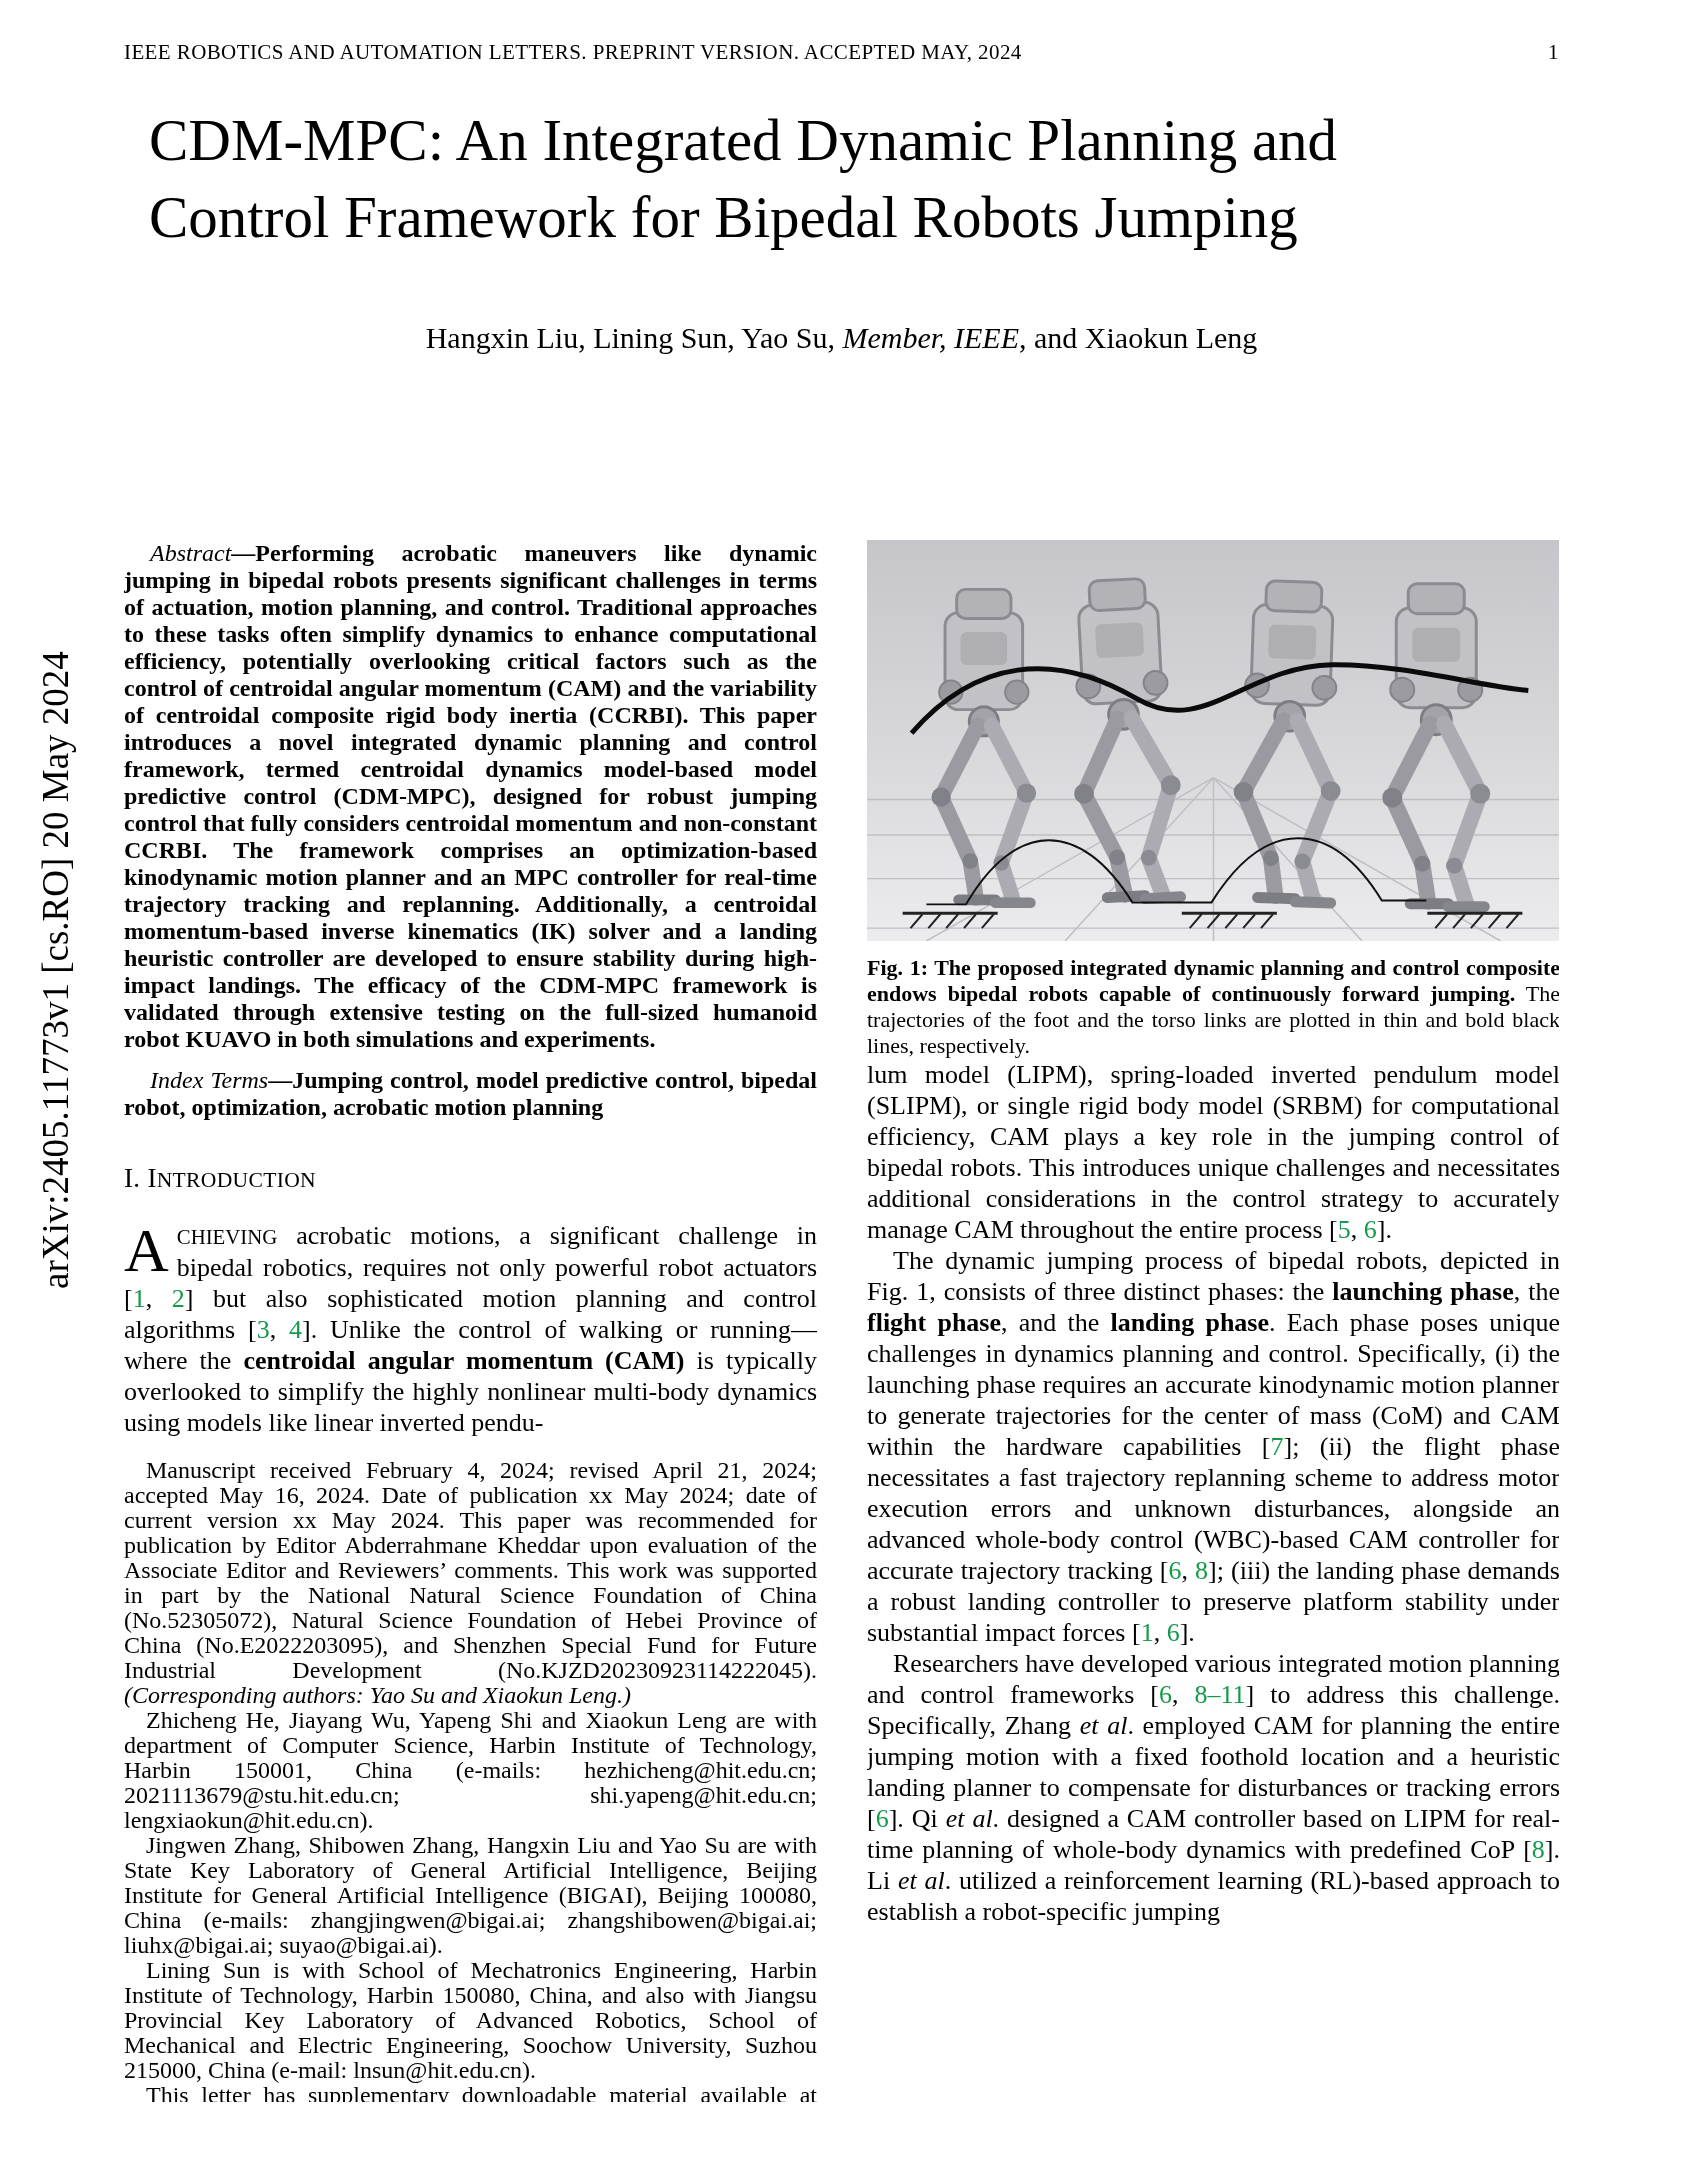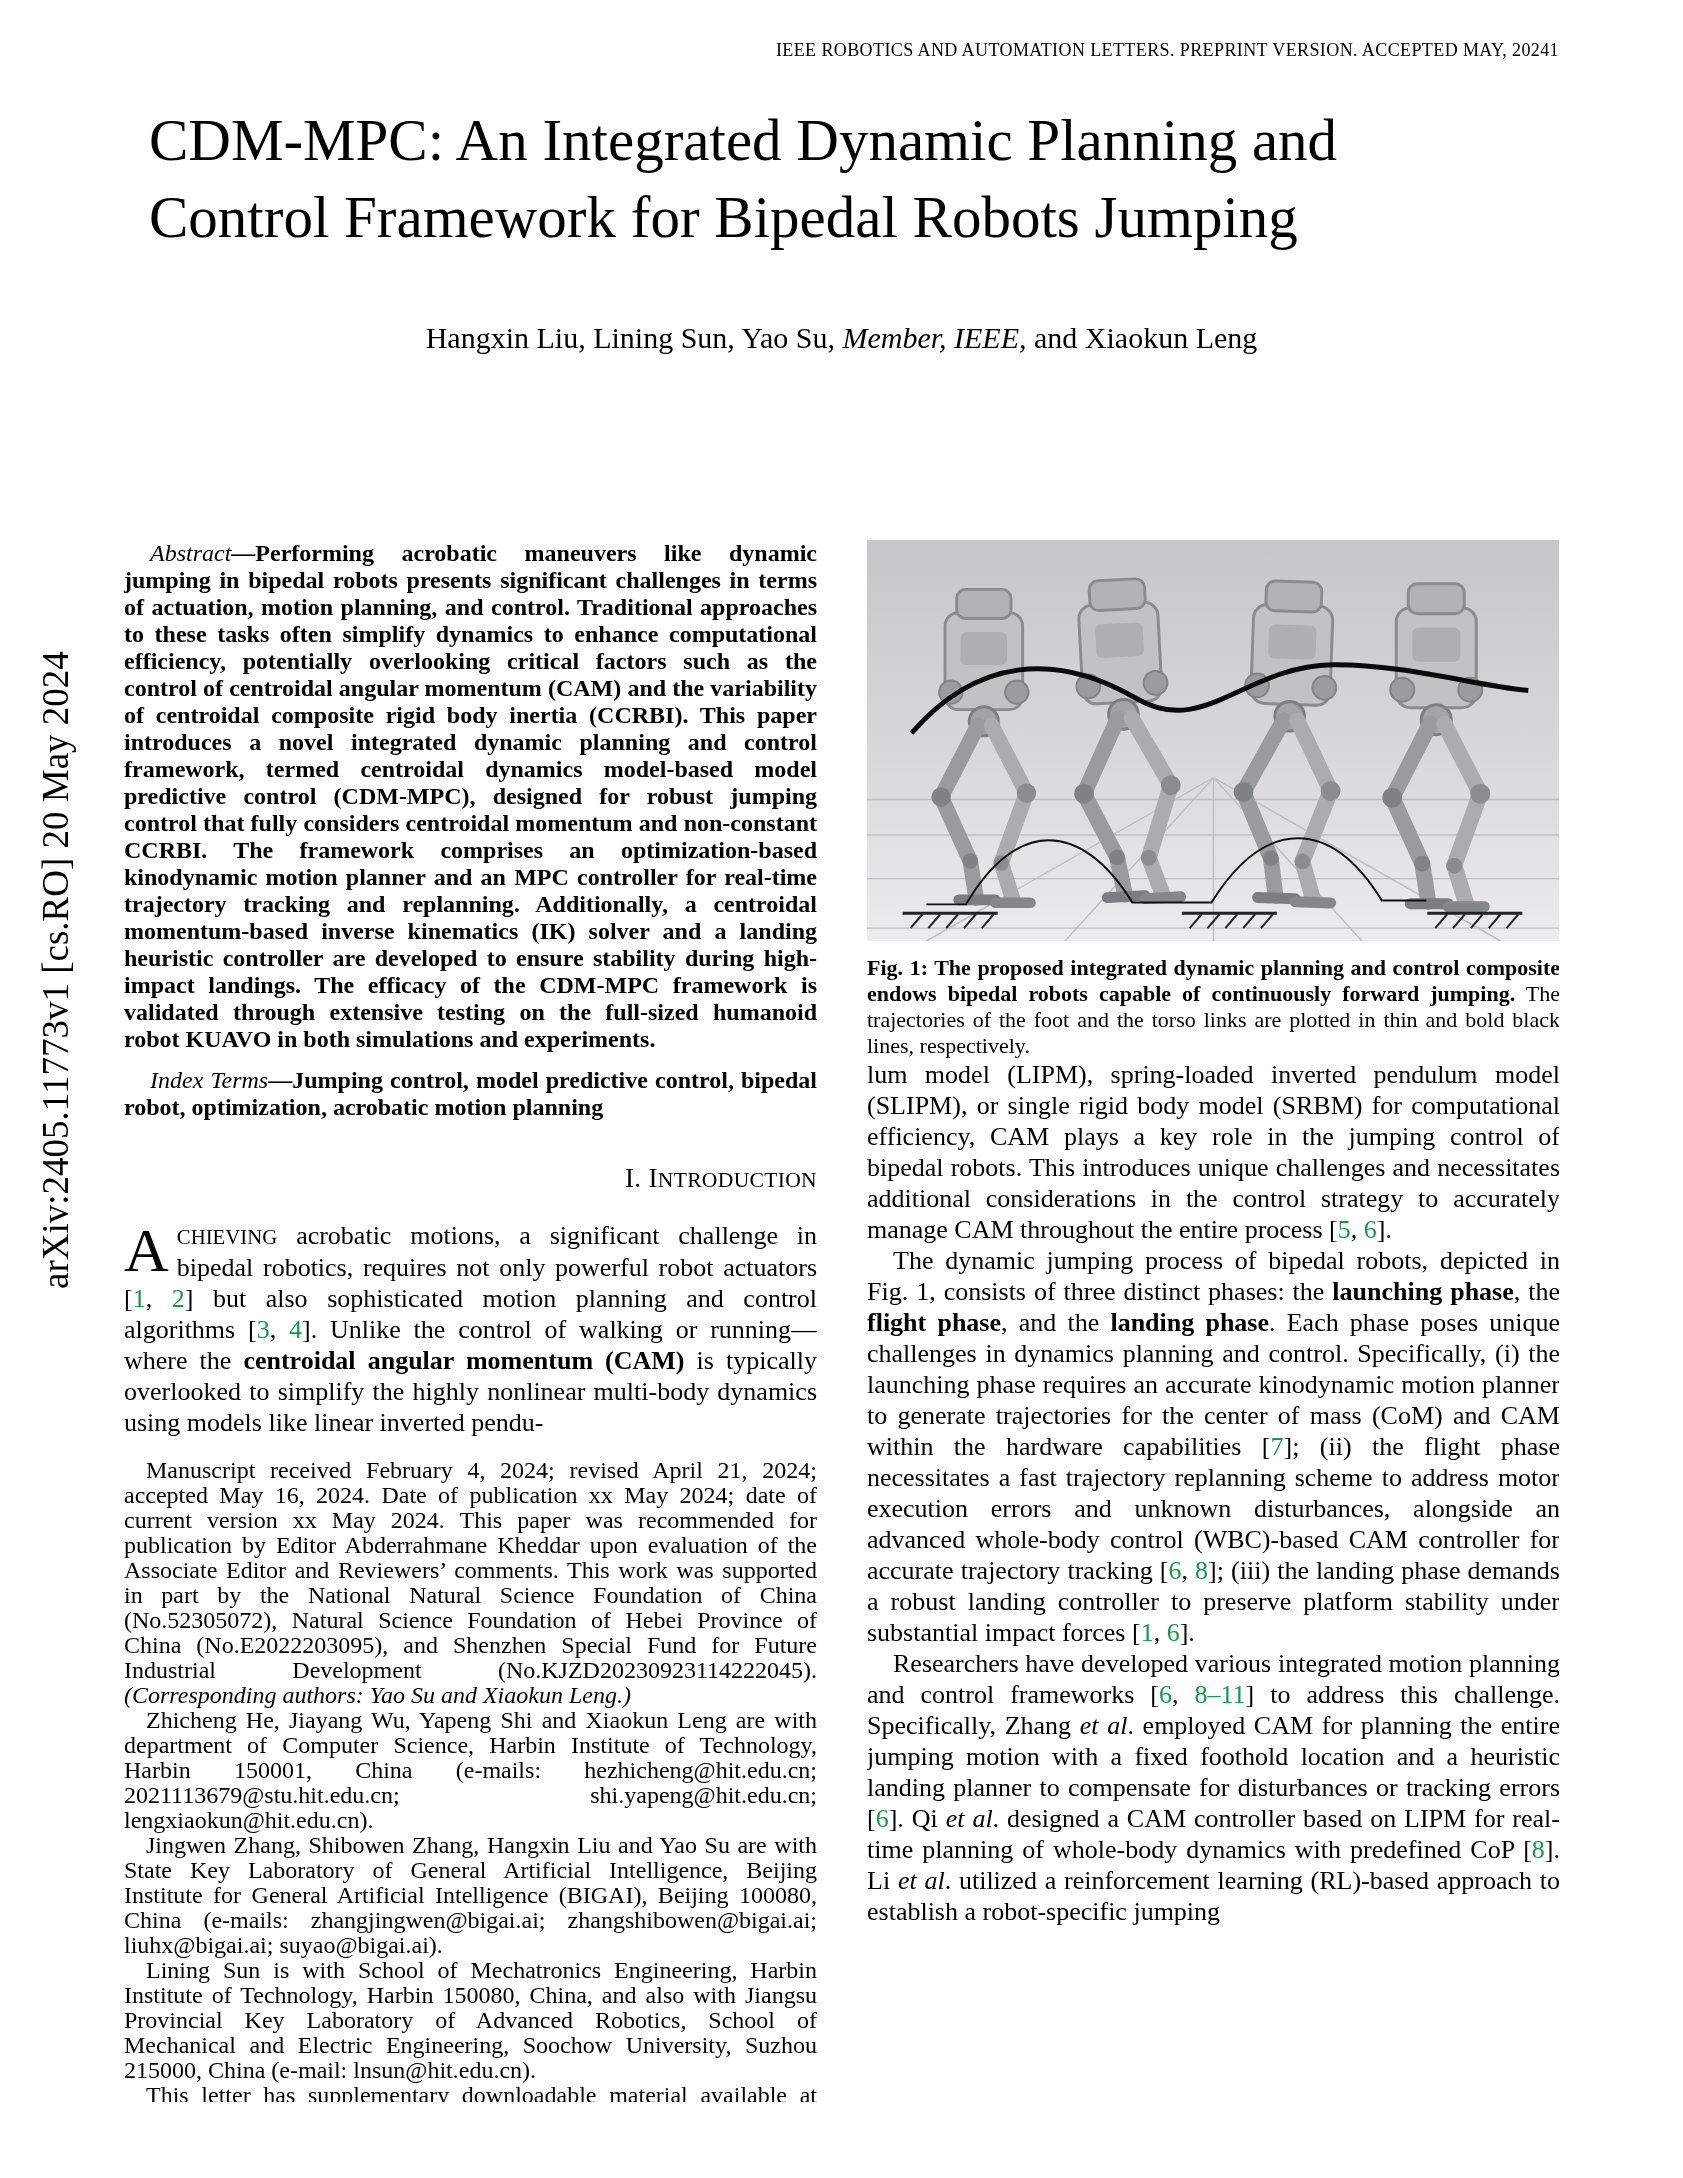--- a/index.html
+++ b/index.html
@@ -10,22 +10,22 @@
     color: #000;
     font-family: "Liberation Serif", serif;
     position: relative;
     overflow: hidden;
   }
   .page { position: absolute; inset: 0; }
 
   
   .running-header {
     position: absolute; top: 40px; left: 124px; right: 124px;
-    display: flex; justify-content: flex-end;
-    font-size: 18px; letter-spacing: 0.4px;
+    display: flex; justify-content: space-between;
+    font-size: 21px; letter-spacing: 0.4px;
   }
 
   
   .arxiv-stamp {
     position: absolute; left: 28px; top: 515px; height: 911px; width: 55px;
     writing-mode: vertical-rl; transform: rotate(180deg);
     display: flex; align-items: center; justify-content: center;
     font-size: 37px; color: #000; white-space: nowrap;
   }
 
@@ -50,21 +50,21 @@
 
   
   .abstract {
     font-size: 24px; line-height: 27px; font-weight: bold;
     text-align: justify; text-indent: 26px; hyphens: none;
   }
   .index-terms { margin-top: 14px; }
 
   
   .section-heading {
-    text-align: right; font-weight: normal; font-size: 27px;
+    text-align: left; font-weight: normal; font-size: 27px;
     margin-top: 42px; margin-bottom: 26px; letter-spacing: 0.3px;
   }
 
   
   .body-par {
     font-size: 26px; line-height: 31px; text-align: justify;
     text-indent: 26px; hyphens: none;
   }
   .first-par, .no-indent { text-indent: 0; }
   .dropcap {

